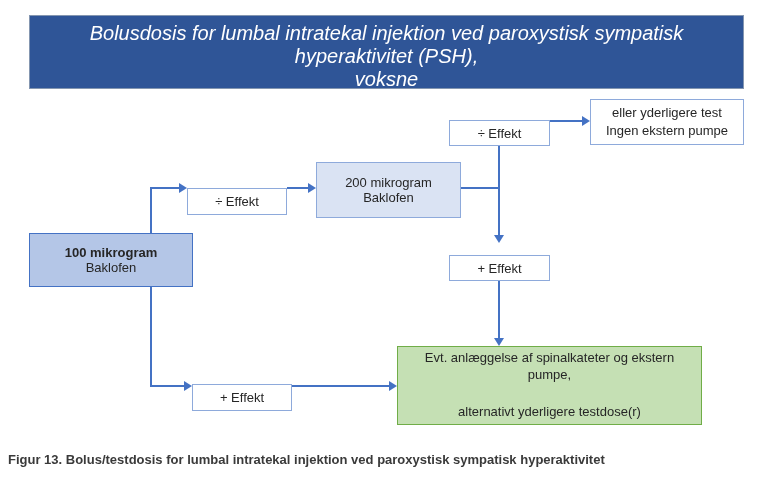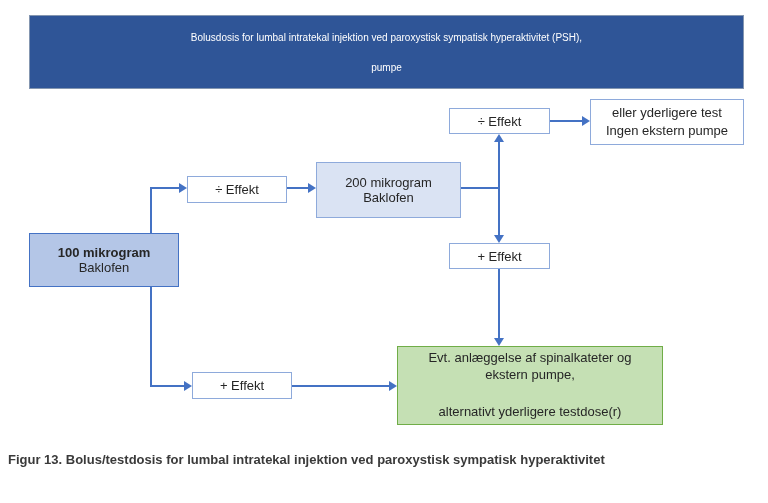--- a/index.html
+++ b/index.html
@@ -12,38 +12,38 @@
   *{box-sizing:border-box;margin:0;padding:0;}
   html,body{background:#ffffff;}
   body{font-family:"Liberation Sans","DejaVu Sans",sans-serif;}
   .stage{position:relative;width:768px;height:503px;background:#ffffff;overflow:hidden;}
 
   .header{
     position:absolute;left:29px;top:15px;width:715px;height:74px;
     background:var(--header-bg);color:var(--header-text);
     border:1px solid #8496B0;
     display:flex;flex-direction:column;justify-content:space-around;align-items:center;
-    font-size:10px;padding:6px 10px;text-align:center;
+    font-size:20px;padding:6px 10px;text-align:center;font-style:italic;
   }
 
   .node{
     position:absolute;display:flex;flex-direction:column;justify-content:center;
     align-items:center;text-align:center;font-size:13px;color:#262626;background:#fff;
   }
-  .small-box{border:1.5px solid var(--small-box-border);}
-  .dose100{left:29px;top:233px;width:150px;height:54px;background:var(--box100-bg);border:1.5px solid var(--box100-border);}
+  .small-box{border:1.5px solid var(--small-box-border);margin-top:12px;}
+  .dose100{left:29px;top:233px;width:164px;height:54px;background:var(--box100-bg);border:1.5px solid var(--box100-border);}
   .dose100 .l1{font-weight:bold;}
   .dose200{left:316px;top:162px;width:145px;height:56px;background:var(--box200-bg);border:1.5px solid var(--box200-border);}
   .fx-top{left:449px;top:108px;width:101px;height:26px;}
   .fx-left{left:187px;top:176px;width:100px;height:27px;}
   .fx-mid{left:449px;top:243px;width:101px;height:26px;}
   .fx-bottom{left:192px;top:372px;width:100px;height:27px;}
   .no-pump{left:590px;top:99px;width:154px;height:46px;border:1.5px solid var(--small-box-border);line-height:1.35;}
   .green{
-    left:397px;top:346px;width:266px;height:79px;
+    left:397px;top:346px;width:305px;height:79px;
     background:var(--green-bg);border:1.5px solid var(--green-border);
     padding:7px 18px;line-height:1.3;background-clip:padding-box;
   }
   .green .l2{margin-top:21px;}
 
   .line{position:absolute;background:var(--arrow);}
   .hline{height:2px;}
   .vline{width:2px;}
   .arrow{position:absolute;width:0;height:0;}
   .a-right{border-top:5px solid transparent;border-bottom:5px solid transparent;border-left:8px solid var(--arrow);}
@@ -55,21 +55,21 @@
     font-size:13px;font-weight:bold;color:var(--caption-color);line-height:1.25;
   }
 </style>
 </head>
 <body>
 
 <div class="stage">
 
   <div class="header">
     <div>Bolusdosis for lumbal intratekal injektion ved  paroxystisk sympatisk hyperaktivitet (PSH),</div>
-    <div>pumpe</div>
+    <div>voksne</div>
   </div>
 
   <div class="line vline" style="left:150px;top:188px;height:45px;"></div>
   <div class="line hline" style="left:150px;top:187px;width:30px;"></div>
   <div class="arrow a-right" style="left:179px;top:183px;"></div>
 
   <div class="line hline" style="left:287px;top:187px;width:22px;"></div>
   <div class="arrow a-right" style="left:308px;top:183px;"></div>
 
   <div class="line hline" style="left:453px;top:187px;width:47px;"></div>

